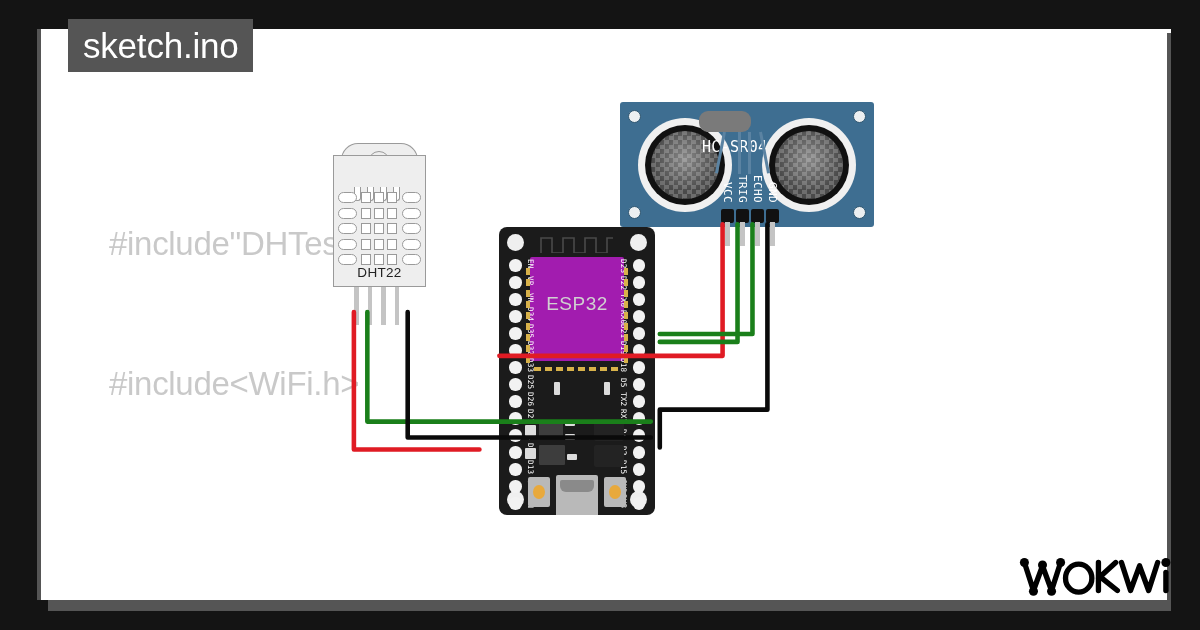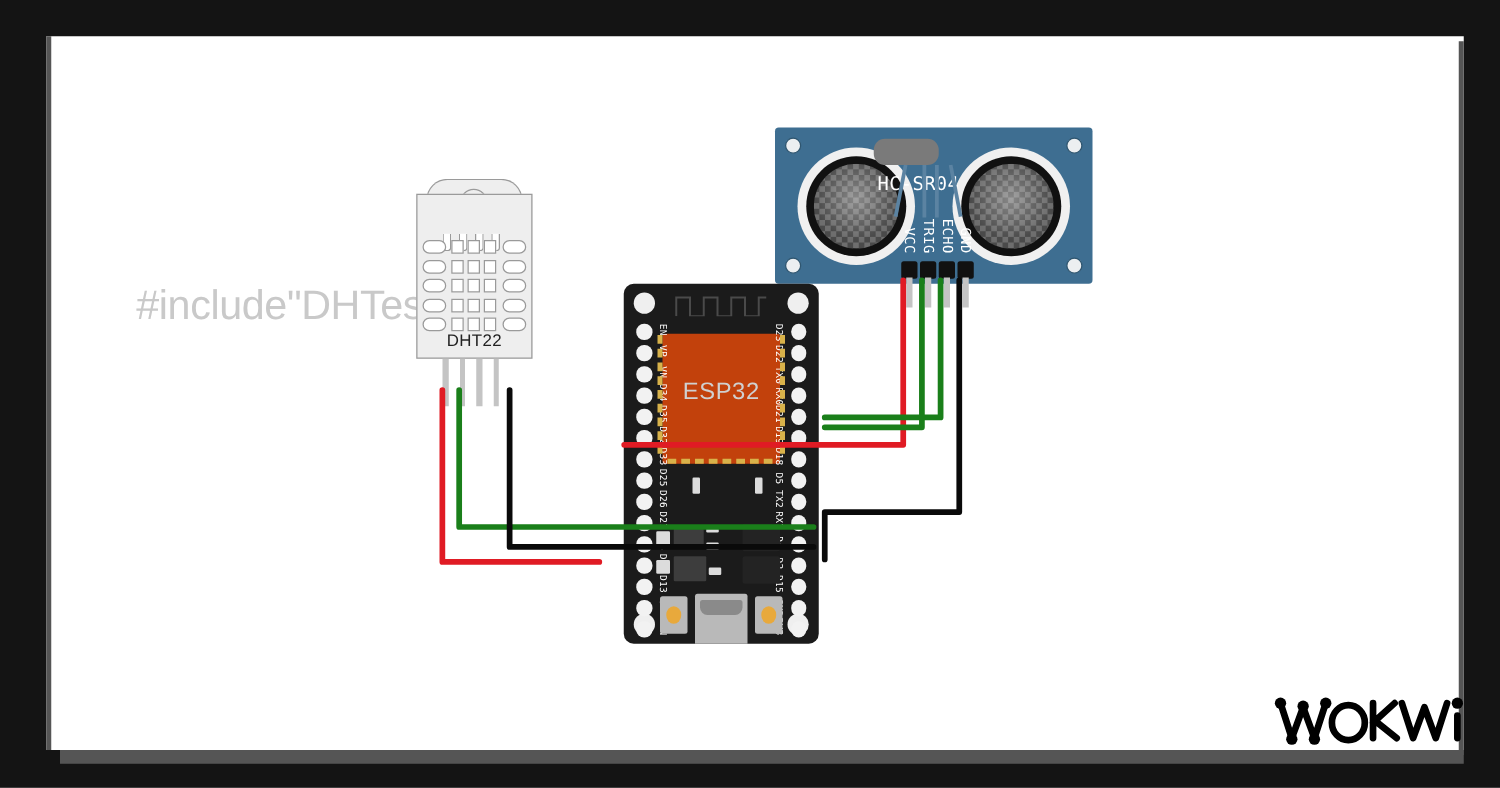--- a/index.html
+++ b/index.html
@@ -159,22 +159,22 @@
     position: absolute; inset: 0; background: #1b1b1b; border-radius: 8px;
   }
   .esp-mhole {
     position: absolute; width: 17px; height: 17px; border-radius: 50%;
     background: #efefef;
   }
   .esp-antenna {
     position: absolute; left: 40px; top: 7px; width: 76px; height: 19px;
   }
   .esp-shield {
-    position: absolute; left: 31px; top: 40px; width: 94px; height: 104px;
-    background: #c2410c; border-radius: 2px;
+    position: absolute; left: 31px; top: 30px; width: 94px; height: 104px;
+    background: #a21caf; border-radius: 2px;
   }
   .esp-shield-label {
     position: absolute; left: 0; top: 36px; width: 94px; text-align: center;
     font-size: 19px; color: #d0d0d0; letter-spacing: 0.5px;
   }
   .esp-pad {
     position: absolute; width: 4px; height: 7px; background: #d8b24a;
   }
   .esp-pad-h {
     position: absolute; width: 7px; height: 4px; background: #d8b24a;
@@ -218,20 +218,21 @@
 </style>
 </head>
 <body>
 
 <div id="root">
 
   <div id="panel">
 
     <div id="code">
       <div class="code-line">#include"DHTesp.h"</div>
+      <div class="code-line">#include&lt;WiFi.h&gt;</div>
       
       
       
       
       
       
       
       
     </div>
 
@@ -497,14 +498,15 @@
           <circle cx="182" cy="14" r="5.5"></circle>
         </g>
       </svg>
     </div>
 
   </div>
 
   <div id="panel-edge-right"></div>
   <div id="panel-edge-bottom"></div>
 
+  <div id="tab">sketch.ino</div>
 
 </div>
 
 </body></html>

